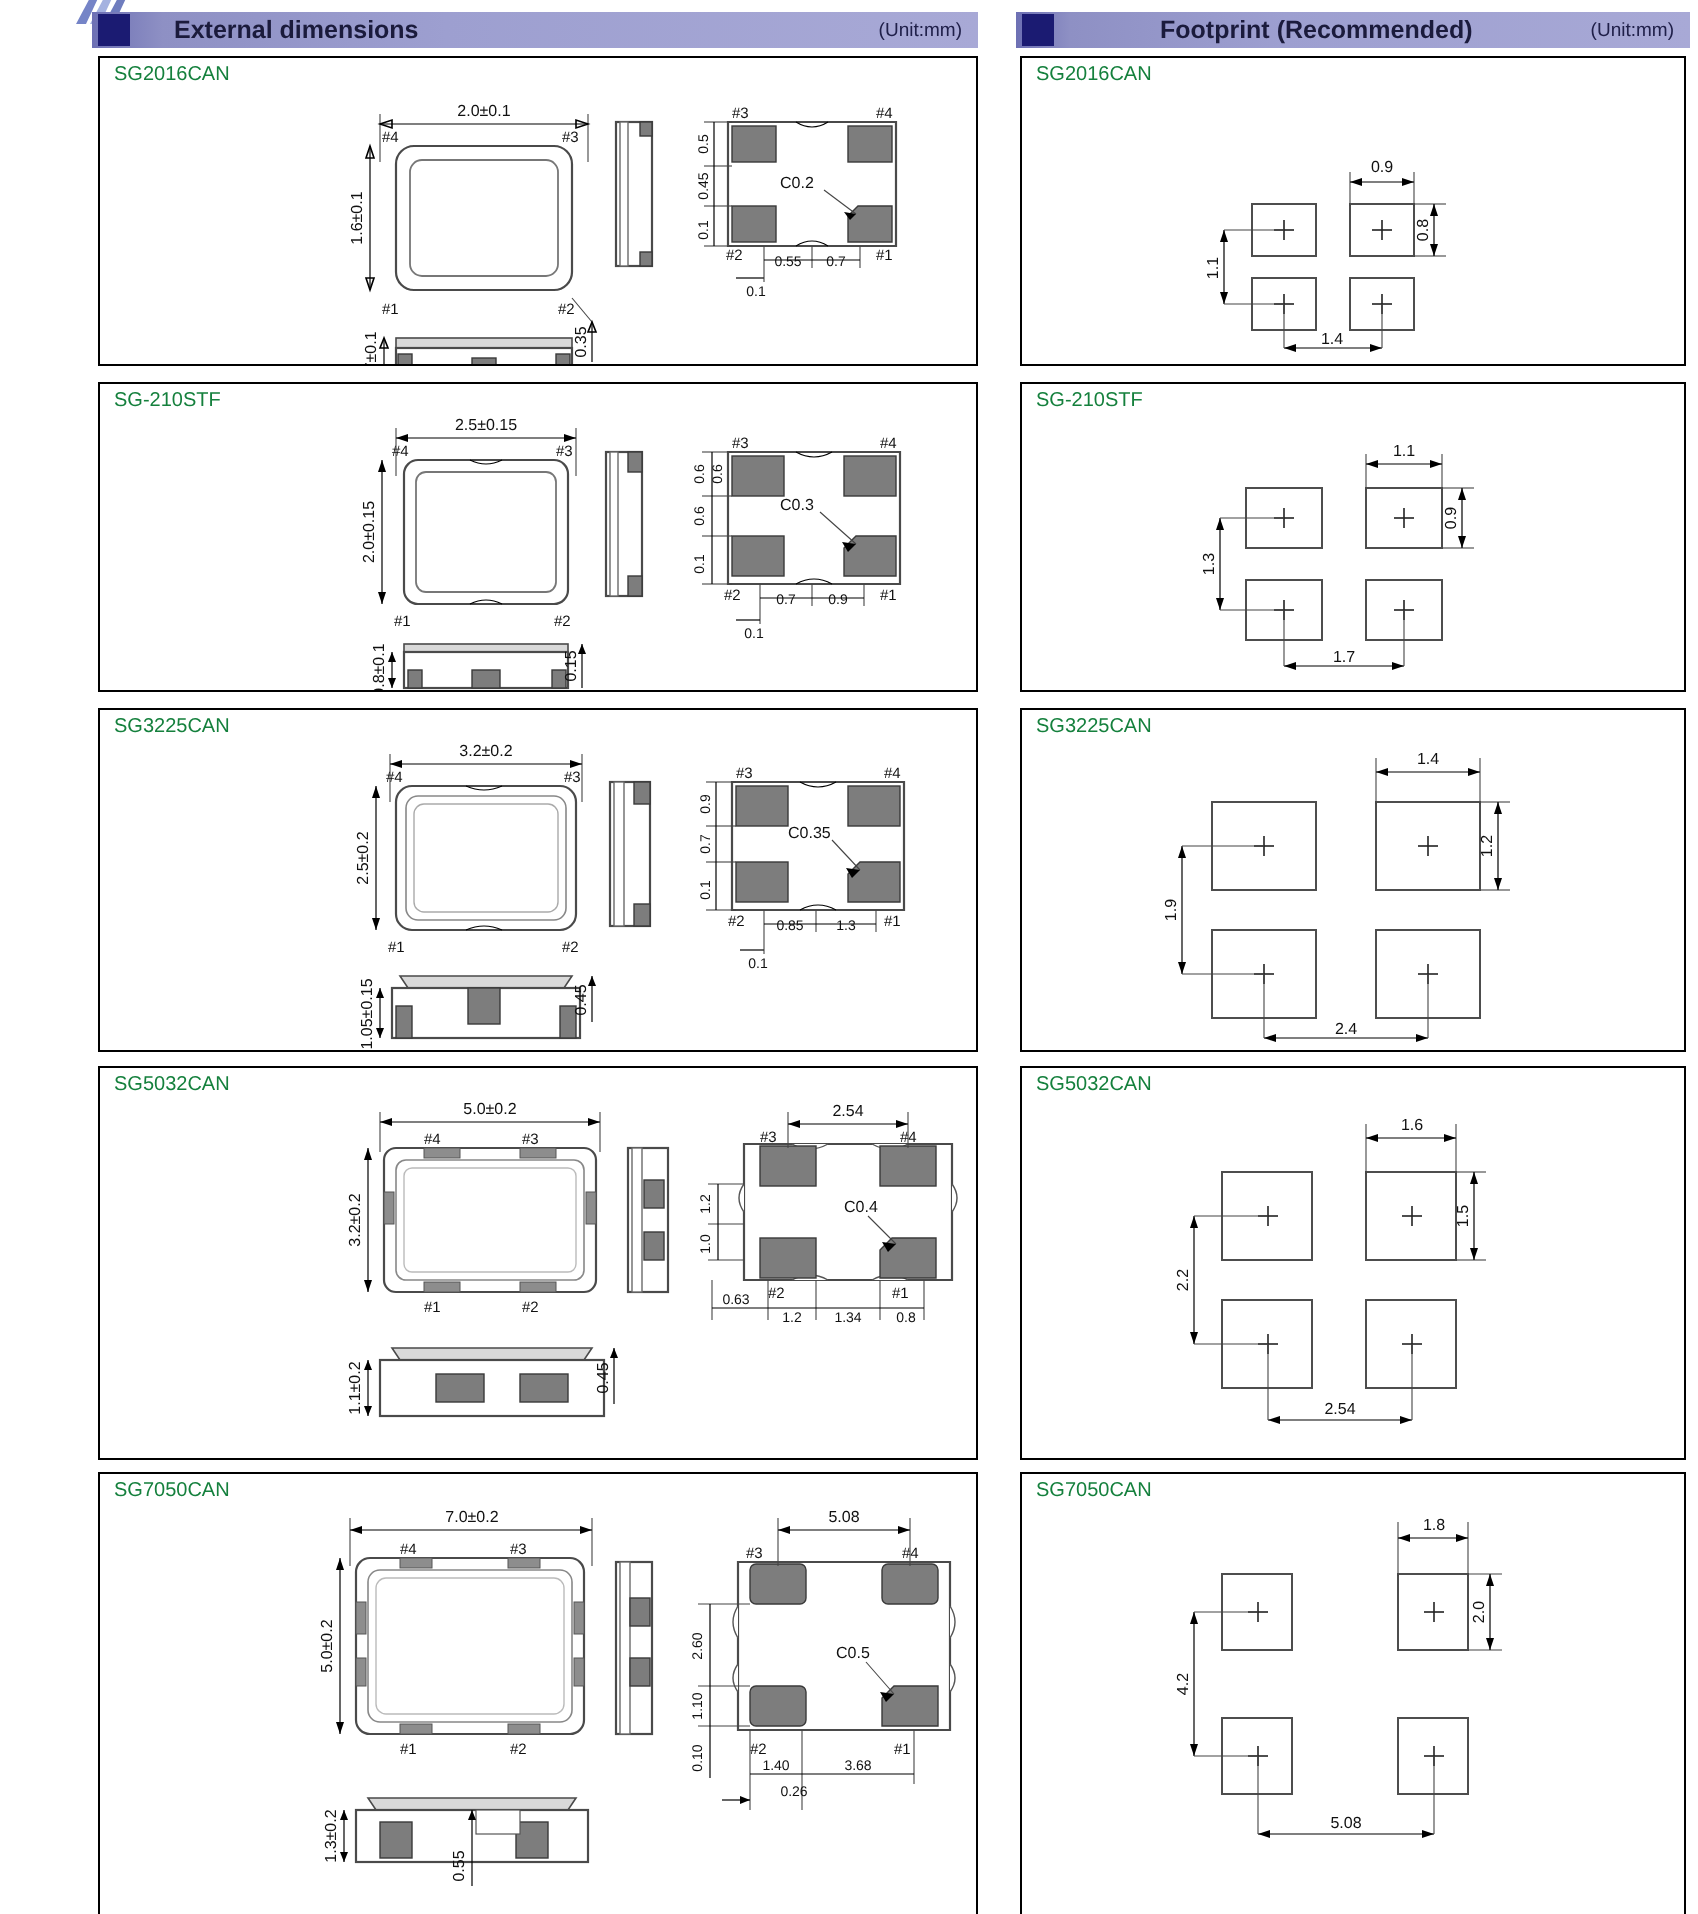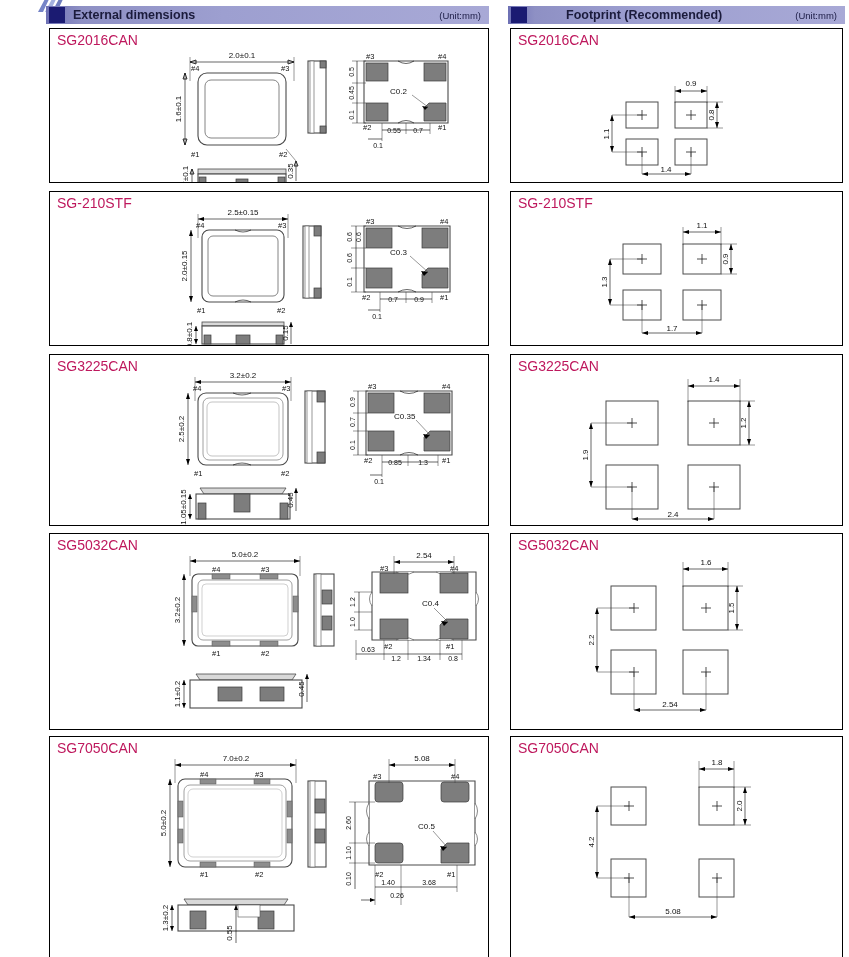--- a/index.html
+++ b/index.html
@@ -8,26 +8,26 @@
 
   
   .logo{position:absolute;left:36px;top:-4px;width:34px;height:18px;overflow:hidden;}
   .logo svg{display:block}
 
   
   .colhead{position:absolute;height:18px;
     background:linear-gradient(to right,#6d70b4 0%,#8e90c4 8%,#9d9fd0 40%,#a8a9d6 100%);
     display:flex;align-items:center;}
   .colhead .sq{width:16px;height:16px;background:#1b1b72;margin-left:3px;flex:0 0 auto;}
-  .colhead .ttl{font-size:12.5px;font-weight:bold;color:#1b1b3c;margin-left:8px;white-space:nowrap;}
+  .colhead .ttl{font-size:12.5px;font-weight:bold;color:#1b1b3c;margin-left:22px;white-space:nowrap;}
   .colhead .unit{margin-left:auto;margin-right:8px;font-size:9.5px;color:#20204a;white-space:nowrap;}
 
   
   .panel{position:absolute;border:1px solid #000;background:#fff;box-sizing:border-box;overflow:hidden;}
-  .panel .pname{position:absolute;left:7px;top:3px;font-size:14px;color:#be185d;white-space:nowrap;}
+  .panel .pname{position:absolute;left:7px;top:3px;font-size:10px;color:#15803d;white-space:nowrap;}
   .panel svg{position:absolute;left:0;top:0;}
 
   
   .ln{stroke:#000;stroke-width:.8;fill:none}
   .lnt{stroke:#000;stroke-width:.6;fill:none}
   .ext{stroke:#444;stroke-width:.55;fill:none}
   .bodyfill{fill:#ffffff;stroke:#4a4a4a;stroke-width:1.1}
   .pad{fill:#7d7d7d;stroke:#3a3a3a;stroke-width:.7}
   .capfill{fill:#d9d9d9;stroke:#4a4a4a;stroke-width:.8}
   .fpsq{fill:#ffffff;stroke:#4d4d4d;stroke-width:1}

